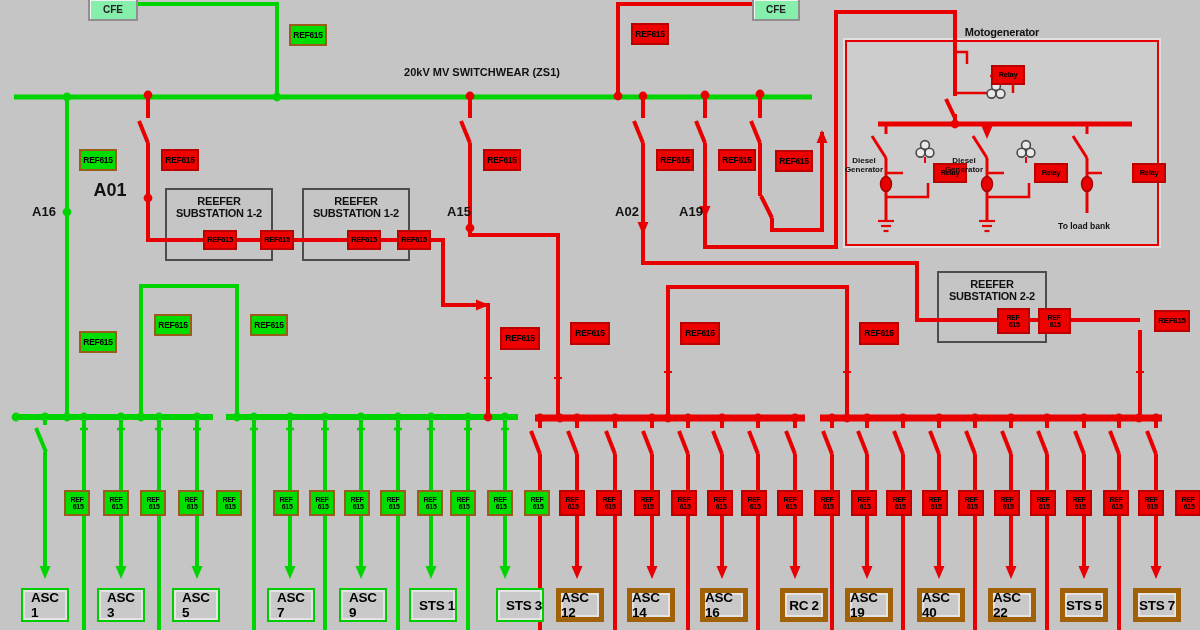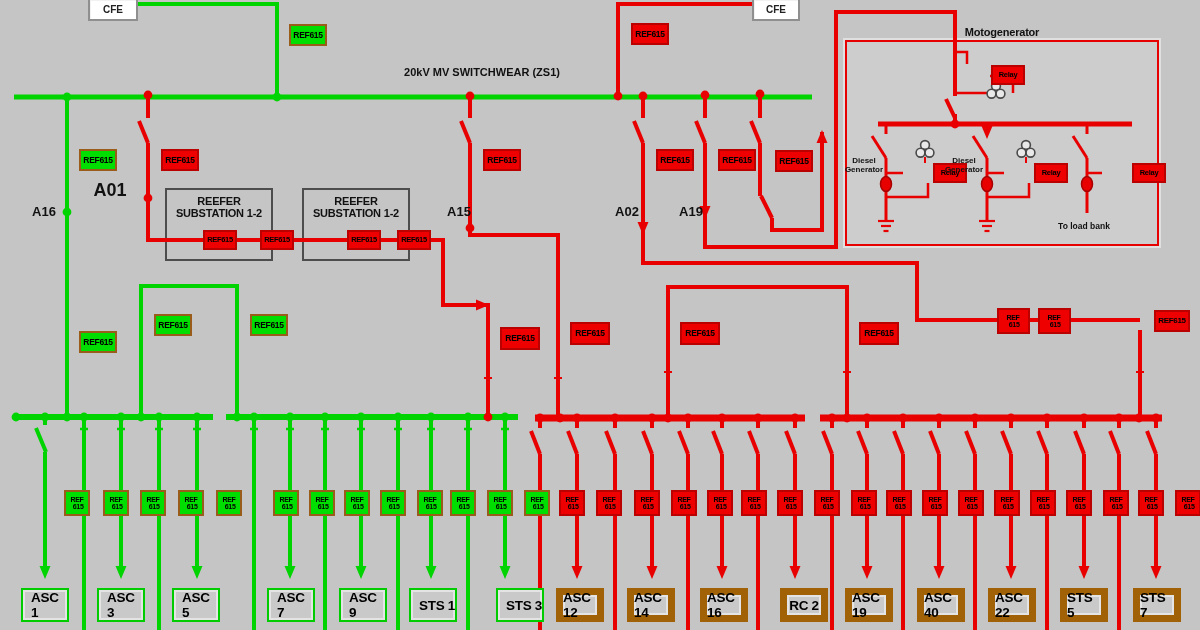--- a/index.html
+++ b/index.html
@@ -14,24 +14,24 @@
   .gtitle.above{top:-16px;}
   .badge{position:absolute;z-index:3;display:flex;align-items:center;justify-content:center;
          text-align:right;font-weight:bold;color:#000;white-space:pre-line;line-height:1.02;
          box-sizing:border-box;letter-spacing:-0.3px;cursor:default;margin-left:32px;}
   .badge.g{background:#00dd00;border:2px solid #995c1a;}
   .badge.r{background:#ee0000;border:2px solid #bb0000;}
   .fbox{position:absolute;z-index:3;top:588px;width:48px;height:34px;display:flex;align-items:center;
         justify-content:center;font-weight:bold;font-size:13.5px;color:#000;background:#c9c9c9;
         box-sizing:border-box;box-shadow:inset 0 0 0 2px #e4e4e4;letter-spacing:-0.3px;}
   .fbox.g{border:2px solid #00cc00;padding-left:8px;}
-  .fbox.r{border:7px solid #a16207;}
+  .fbox.r{border:5px solid #a16207;}
   .flabel{position:absolute;z-index:3;transform:translate(-50%,-50%);font-weight:bold;color:#111;
           text-align:center;white-space:pre-line;line-height:1.12;}
-  .cfe{position:absolute;z-index:3;top:0;height:19px;background:#ffffff;
+  .cfe{position:absolute;z-index:3;top:0;height:19px;background:#86efac;
        border:2px solid #8f8f8f;border-top:none;box-shadow:inset 1px 1px 0 #f1f1f1;
        display:flex;align-items:center;justify-content:center;font-size:10px;font-weight:bold;color:#222;}
 </style>
 </head>
 <body>
 
 <div id="stage">
   <svg id="wires" width="1200" height="630">
       <polyline points="14,97 812,97" fill="none" stroke="#00d400" stroke-width="5"></polyline>
       <polyline points="133,4 277,4 277,97" fill="none" stroke="#00d400" stroke-width="4"></polyline>
@@ -262,20 +262,23 @@
       <polyline points="979,221 995,221" fill="none" stroke="#e80000" stroke-width="2.2"></polyline>
       <polyline points="982,226 992,226" fill="none" stroke="#e80000" stroke-width="2.2"></polyline>
       <polyline points="984.5,231 989.5,231" fill="none" stroke="#e80000" stroke-width="2.2"></polyline>
     </svg>
 <div class="gbox outline" style="left: 165px; top: 188px; width: 108px; height: 73px;">
       <div class="gtitle">REEFER SUBSTATION 1-2</div>
     </div>
     <div class="gbox outline" style="left: 302px; top: 188px; width: 108px; height: 73px;">
       <div class="gtitle">REEFER SUBSTATION 1-2</div>
     </div>
+    <div class="gbox outline" style="left: 937px; top: 271px; width: 110px; height: 72px;">
+      <div class="gtitle">REEFER SUBSTATION 2-2</div>
+    </div>
     <div class="gbox filled" style="left: 845px; top: 40px; width: 314px; height: 206px;">
       <div class="gtitle above">Motogenerator</div>
     </div>
     <div class="badge g" style="left: 257px; top: 24px; width: 38px; height: 22px; font-size: 8.5px;">REF615</div>
     <div class="badge g" style="left: 47px; top: 149px; width: 38px; height: 22px; font-size: 8.5px;">REF615</div>
     <div class="badge g" style="left: 47px; top: 331px; width: 38px; height: 22px; font-size: 8.5px;">REF615</div>
     <div class="badge g" style="left: 122px; top: 314px; width: 38px; height: 22px; font-size: 8.5px;">REF615</div>
     <div class="badge g" style="left: 218px; top: 314px; width: 38px; height: 22px; font-size: 8.5px;">REF615</div>
     <div class="badge r" style="left: 599px; top: 23px; width: 38px; height: 22px; font-size: 8.5px;">REF615</div>
     <div class="badge r" style="left: 129px; top: 149px; width: 38px; height: 22px; font-size: 8.5px;">REF615</div>

